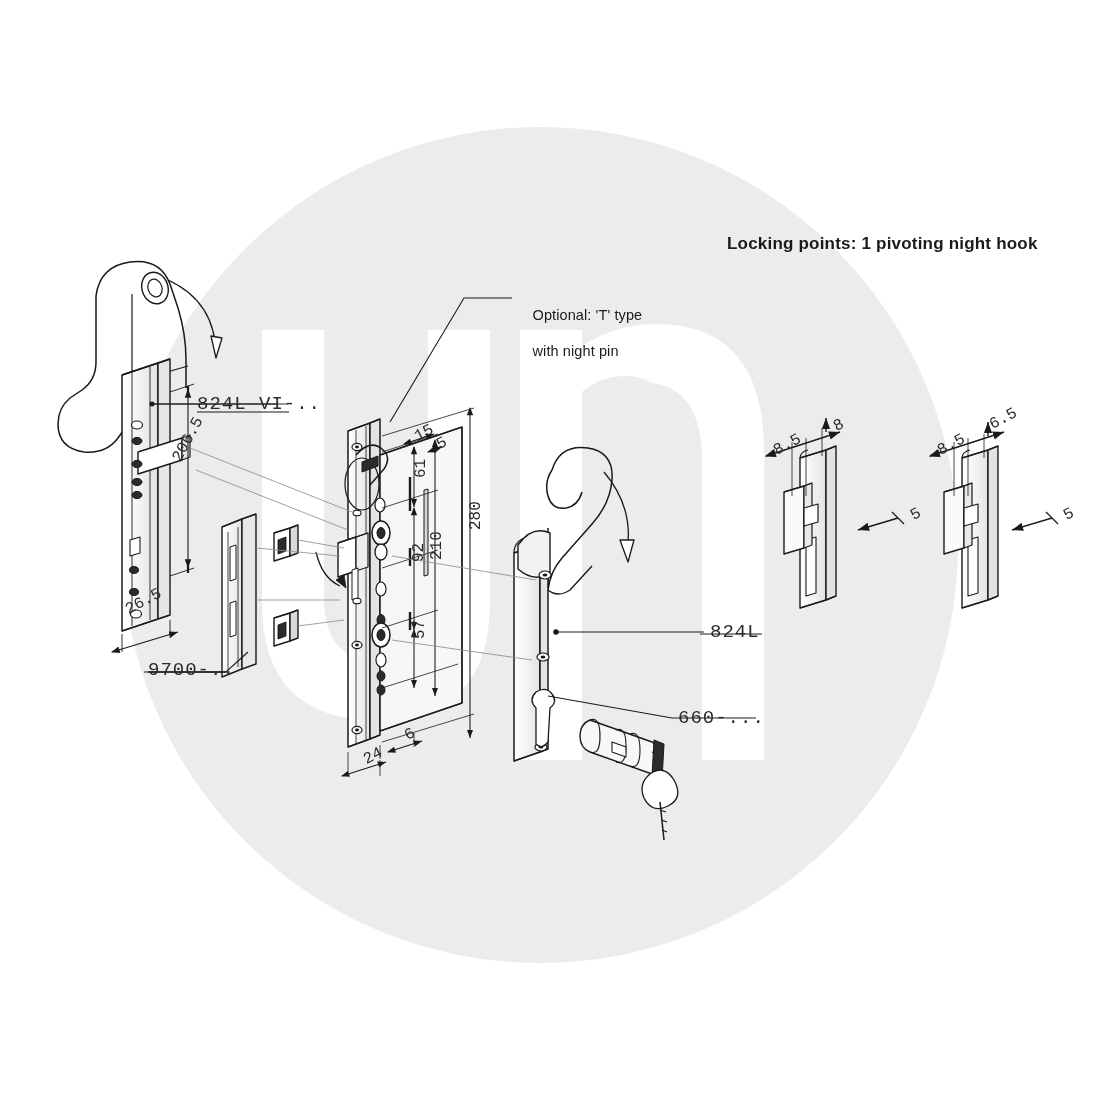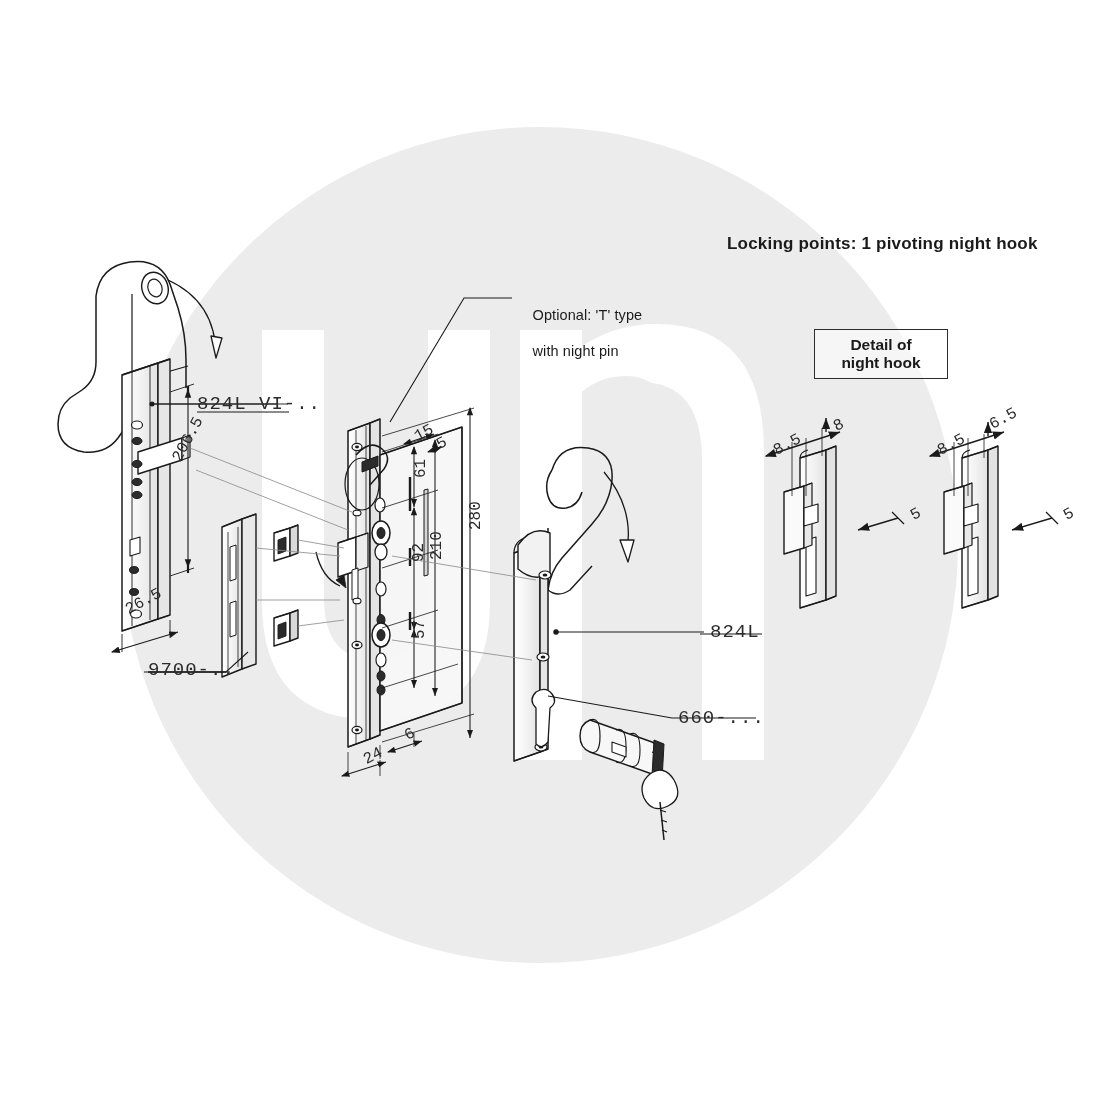--- a/index.html
+++ b/index.html
@@ -382,26 +382,20 @@
     </g>
   </svg>
 
   <div class="label-html" id="locking-points-note">Locking points: 1 pivoting night hook</div>
 
   <div class="label-html" id="optional-note">
     <span>Optional: 'T' type</span><br>
     <span>with night pin</span>
   </div>
 
-  <div class="label-html" id="detail-box">
-    <div id="detail-box-text">
-      <span>Detail of</span>
-      <span>night hook</span>
-    </div>
-  </div>
 
   <div id="part-label-layer">
       <div class="label-html" style="left: 197px; top: 393px; font-family: &quot;Liberation Mono&quot;, monospace; font-size: 19px; letter-spacing: 1px; color: rgb(43, 43, 43);">824L VI-..</div>
       <div class="label-html" style="left: 148px; top: 659px; font-family: &quot;Liberation Mono&quot;, monospace; font-size: 19px; letter-spacing: 1px; color: rgb(43, 43, 43);">9700-..</div>
       <div class="label-html" style="left: 710px; top: 621px; font-family: &quot;Liberation Mono&quot;, monospace; font-size: 19px; letter-spacing: 1px; color: rgb(43, 43, 43);">824L</div>
       <div class="label-html" style="left: 678px; top: 707px; font-family: &quot;Liberation Mono&quot;, monospace; font-size: 19px; letter-spacing: 1px; color: rgb(43, 43, 43);">660-...</div>
     </div>
   <div id="dimension-label-layer">
       <div class="label-html" style="left: 168px; top: 456px; font-family: &quot;Liberation Mono&quot;, monospace; font-size: 16px; color: rgb(43, 43, 43); transform-origin: left top; transform: rotate(-62deg);">206.5</div>
       <div class="label-html" style="left: 122px; top: 602px; font-family: &quot;Liberation Mono&quot;, monospace; font-size: 16px; color: rgb(43, 43, 43); transform-origin: left top; transform: rotate(-28deg);">26.5</div>

